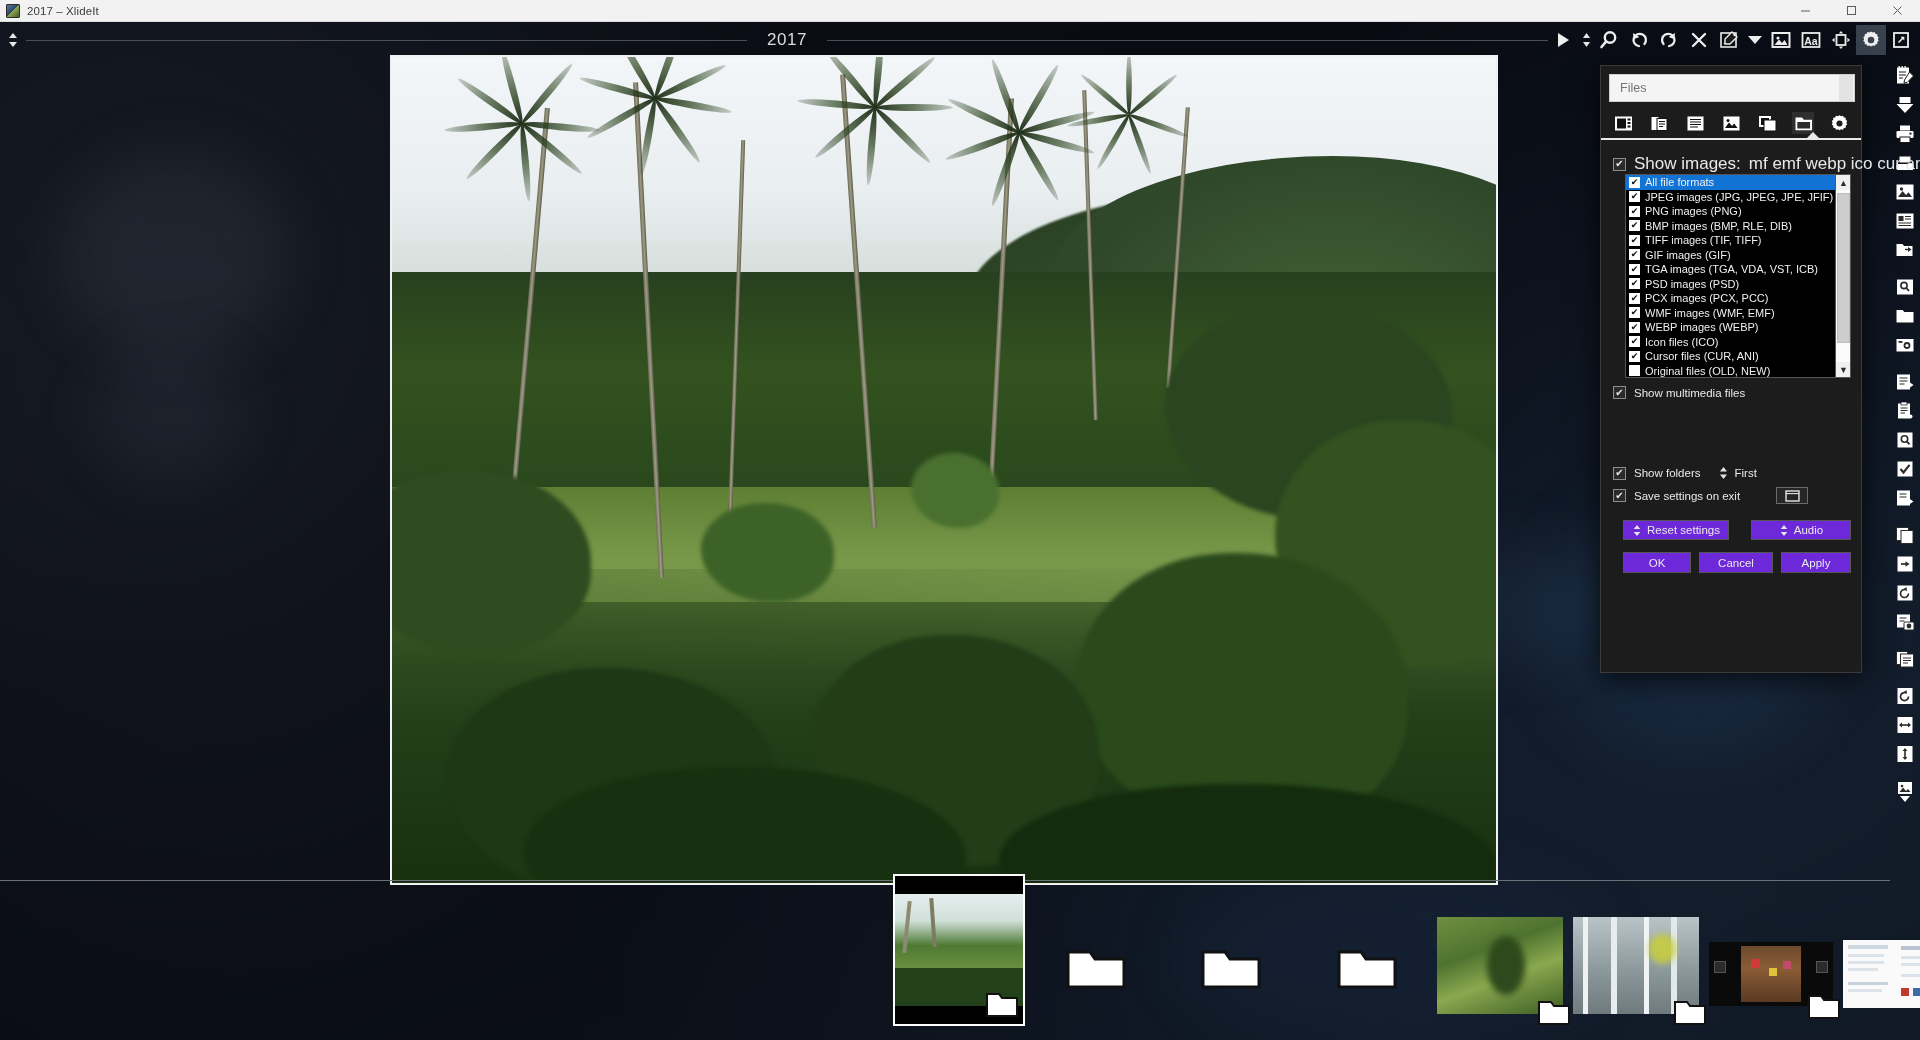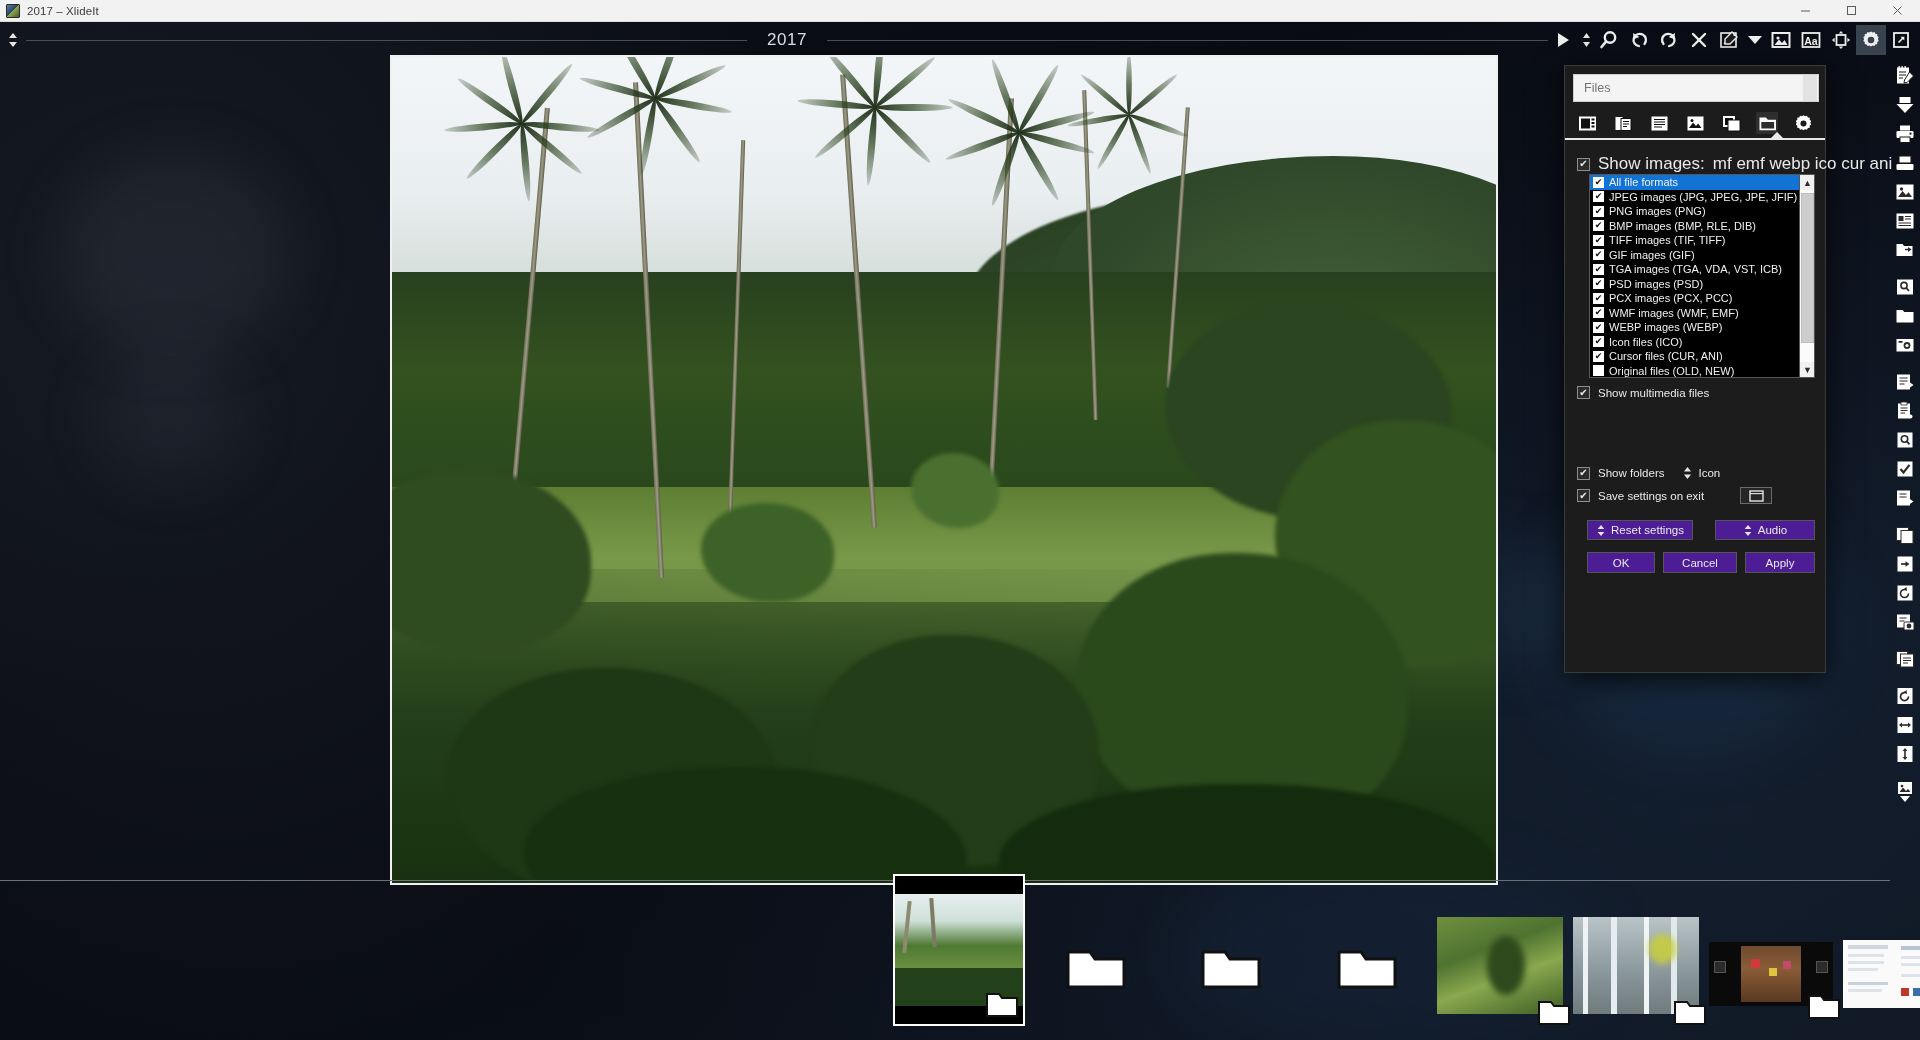--- a/index.html
+++ b/index.html
@@ -107,21 +107,21 @@
   }
   #strip-inner{ position:relative; width:100%; height:100%; }
   .thumb{ position:absolute; bottom:16px; }
   .thumb .fr{ position:relative; }
   .thumb.sel .fr{ outline:2px solid #ffffff; }
   .folderbadge{ position:absolute; right:-6px; bottom:-10px; width:34px; height:28px; }
   .bigfolder{ position:absolute; bottom:48px; width:62px; height:48px;}
 
   
   #dialog{
-    position:absolute; left:1564px; top:43px; width:262px; height:608px;
+    position:absolute; left:1600px; top:43px; width:262px; height:608px;
     background:#1c1c1c; border:1px solid #3a3a3a;
     box-shadow:0 6px 28px rgba(0,0,0,.75);
     font-size:11.5px;
   }
   #dlg-search{
     position:absolute; left:8px; top:8px; width:246px; height:28px;
     background:#f4f4f4; border:1px solid #cfcfcf; display:flex; align-items:center;
   }
   #dlg-search input{
     flex:1; border:none; outline:none; background:transparent;
@@ -180,21 +180,21 @@
 
   #folders-row{ position:absolute; left:12px; top:400px; display:flex; align-items:center; gap:8px; color:#e8e8e8;}
   #folders-row .firstbtn{ display:flex; align-items:center; gap:5px; margin-left:10px;}
   #save-row{ position:absolute; left:12px; top:421px; display:flex; align-items:center; gap:8px; color:#e8e8e8;}
   #save-row .minibtn{
     width:32px;height:17px;border:1px solid #6a6a6a;background:#262626;
     display:flex;align-items:center;justify-content:center; margin-left:28px;
   }
 
   .dbtn{
-    background:#4c1d95; border:1px solid #555; color:#e9e9e9; font-size:11.5px;
+    background:#6d28d9; border:1px solid #555; color:#e9e9e9; font-size:11.5px;
     font-family:"Liberation Sans",sans-serif; height:20px;
     display:flex; align-items:center; justify-content:center; gap:5px;
   }
   #reset-btn{ position:absolute; left:22px; top:454px; width:106px;}
   #preset-btn{ position:absolute; left:150px; top:454px; width:100px;}
   #ok-btn{ position:absolute; left:22px; top:486px; width:68px; height:21px;}
   #cancel-btn{ position:absolute; left:98px; top:486px; width:74px; height:21px;}
   #apply-btn{ position:absolute; left:180px; top:486px; width:70px; height:21px;}
 
   .spin{ display:inline-block; line-height:0; }
@@ -835,21 +835,21 @@
     <div id="folders-row">
       <div class="chk on"></div>
       <span>Show folders</span>
       <span class="firstbtn">
         <span class="spin">
           <svg width="11" height="14" viewBox="0 0 11 14">
               <path d="M5.5 1 L9 5.5 L2 5.5 Z" fill="#e6e6e6"></path>
               <path d="M5.5 13 L9 8.5 L2 8.5 Z" fill="#e6e6e6"></path>
             </svg>
         </span>
-        <span>Icon</span>
+        <span>First</span>
       </span>
     </div>
 
     <div id="save-row">
       <div class="chk on"></div>
       <span>Save settings on exit</span>
       <span class="minibtn">
         <svg width="15" height="12" viewBox="0 0 15 12">
             <rect x="1" y="1" width="13" height="10" fill="none" stroke="#e6e6e6" stroke-width="1.4"></rect>
             <line x1="1" y1="3.6" x2="14" y2="3.6" stroke="#e6e6e6" stroke-width="1.1"></line>

